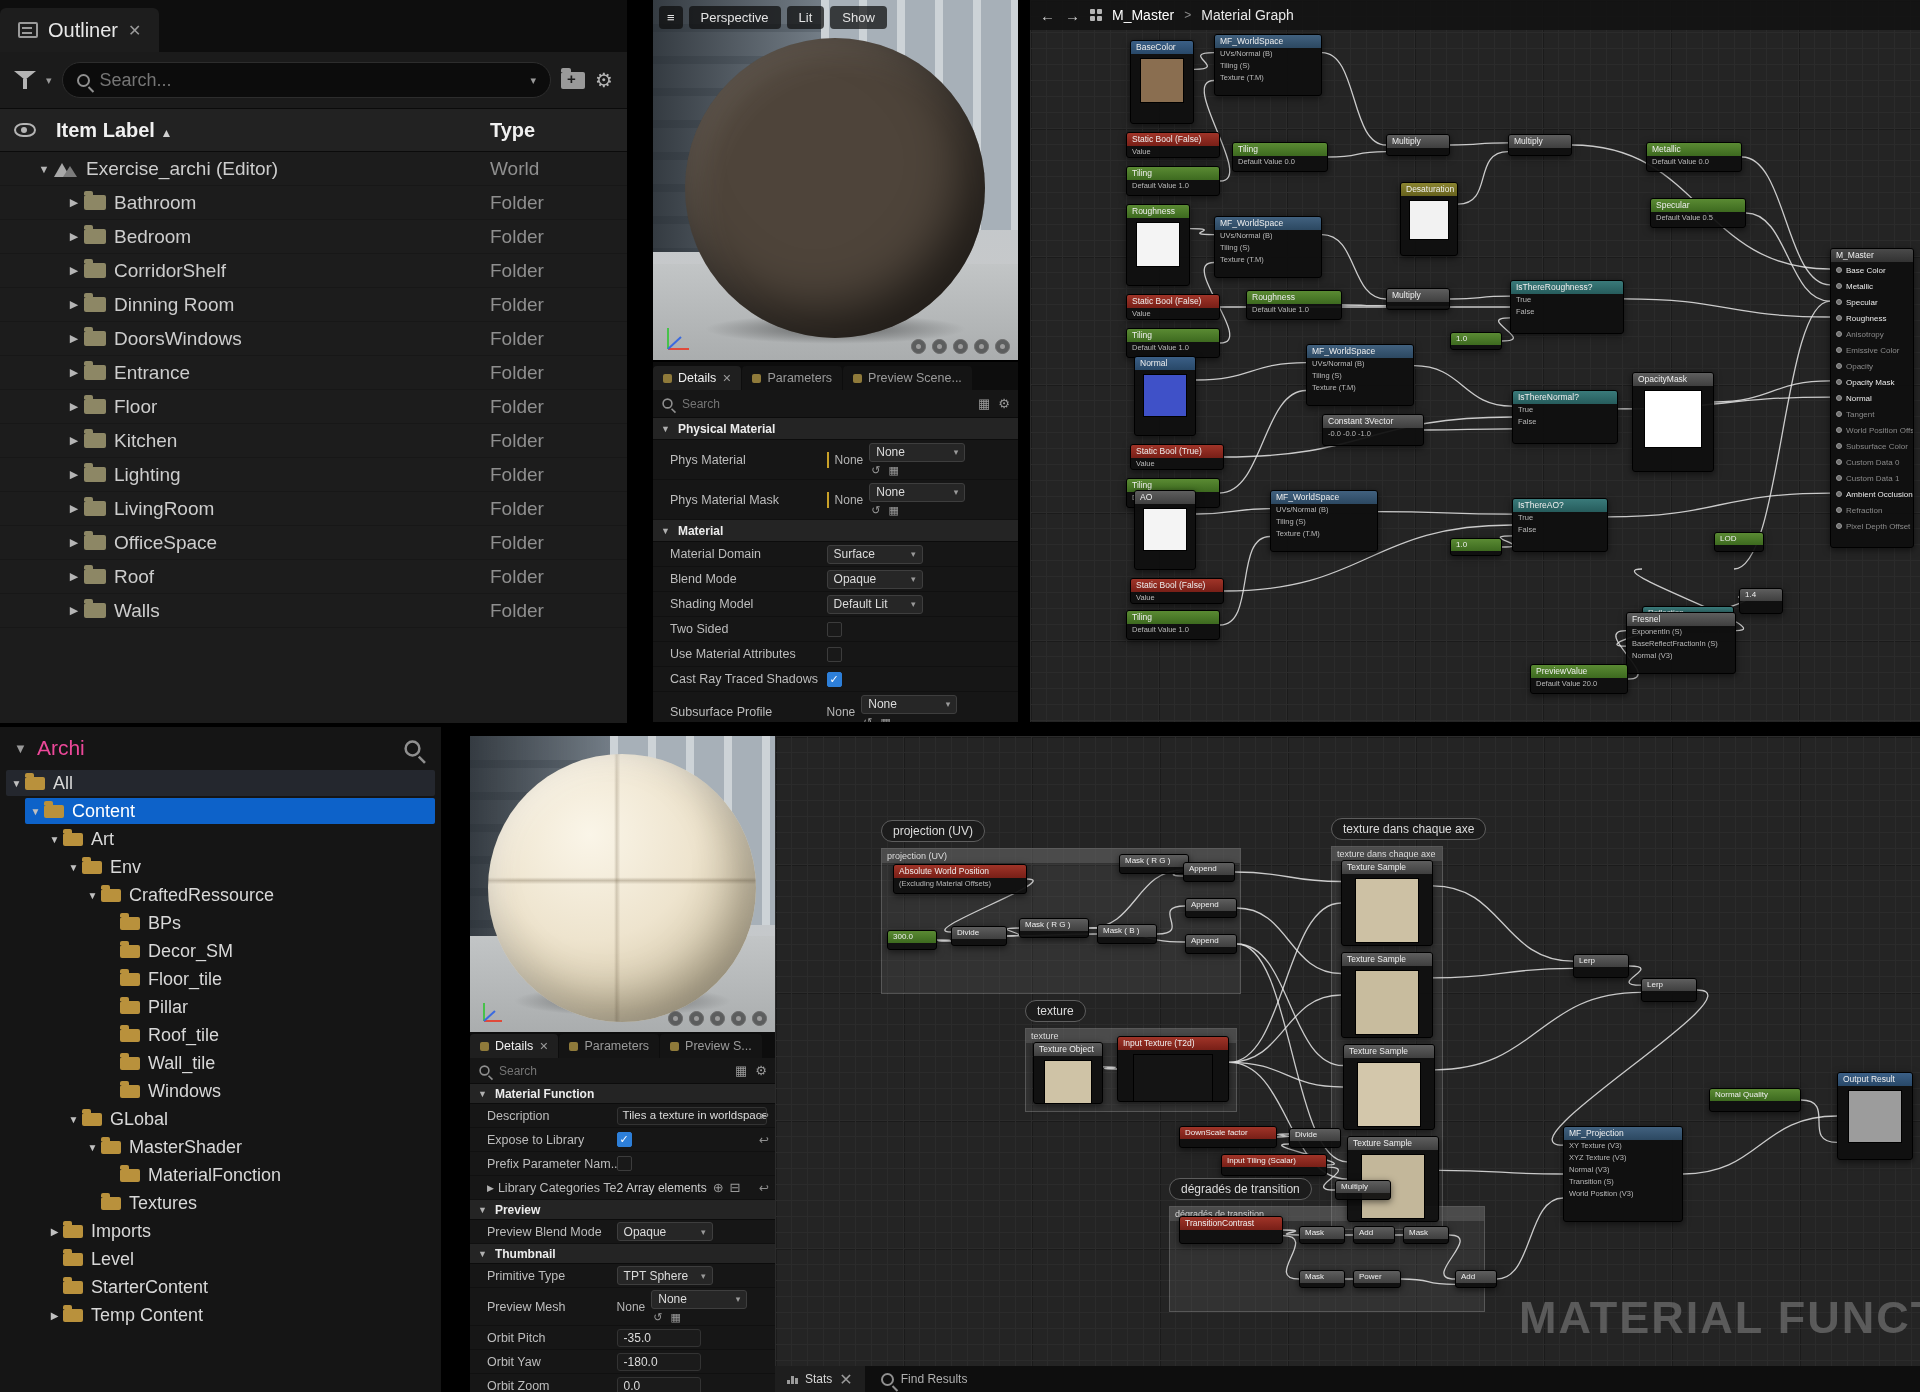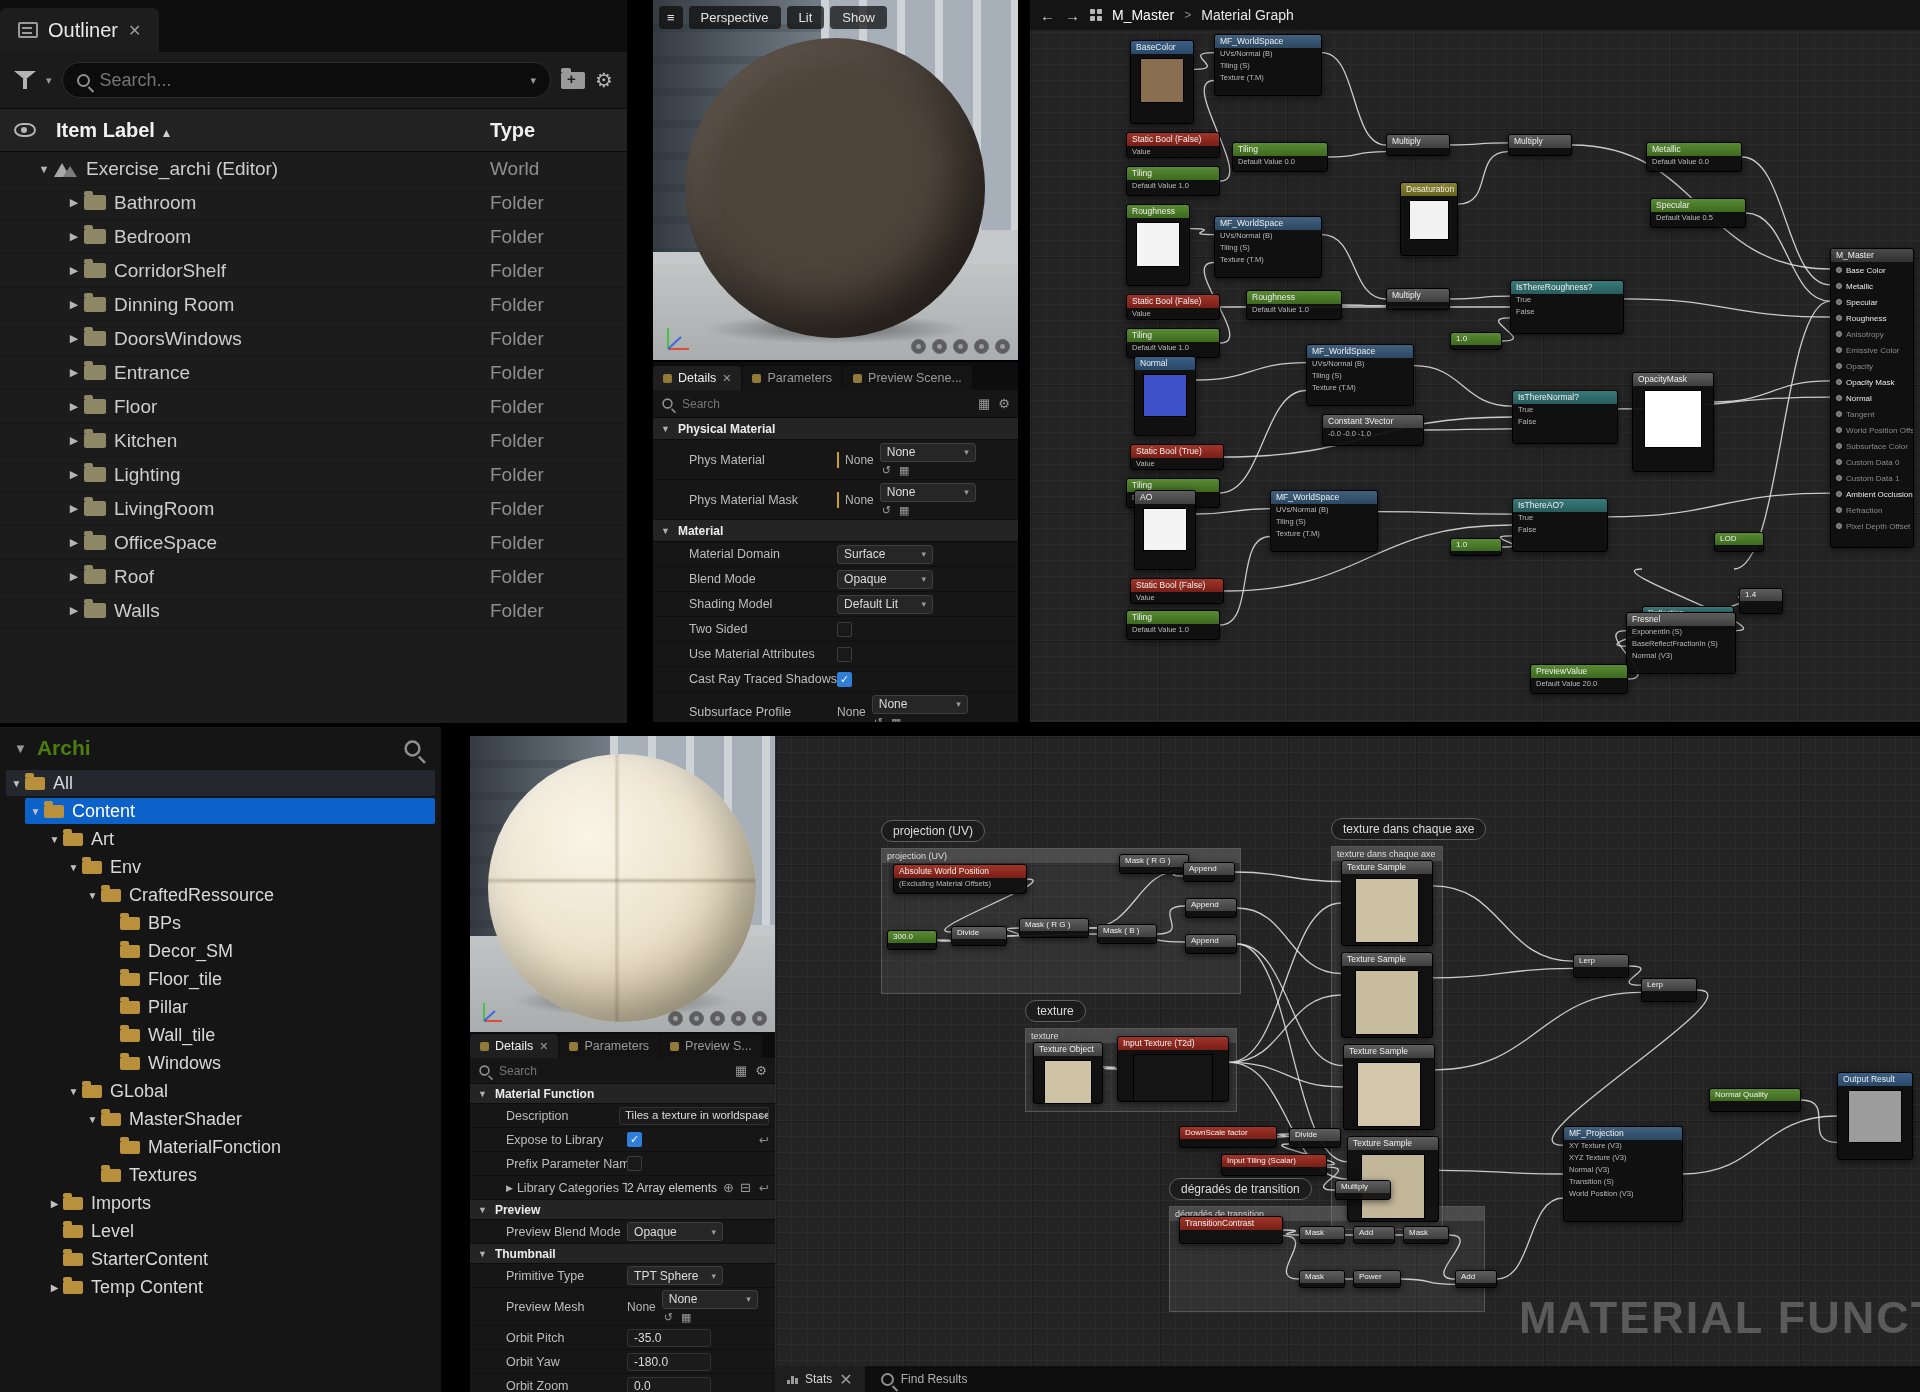--- a/index.html
+++ b/index.html
@@ -90,21 +90,21 @@
   .dtab { height:24px; display:flex; align-items:center; gap:6px; padding:0 10px; font-size:12.5px; color:#9a9a9a; background:#141414; border-radius:4px 4px 0 0; margin-right:1px; }
   .dtab.act { background:#1f1f1f; color:#f0f0f0; }
   .dtab-ic { width:9px; height:9px; background:#8f7a3a; border-radius:2px; }
   .dtab .xglyph { font-size:11px; }
   .dsearch { height:28px; display:flex; align-items:center; gap:8px; padding:0 8px; background:#161616; border-bottom:1px solid #0c0c0c; }
   .dsearch .mag { transform:scale(0.8); }
   .dsearch .ph { font-size:12px; }
   .dsr-ic { font-size:13px; color:#9a9a9a; }
   .dsect { height:22px; background:#242424; display:flex; align-items:center; gap:8px; padding:0 8px; font-size:12px; font-weight:bold; color:#ececec; border-bottom:1px solid #0c0c0c; }
   .scaret { font-size:9px; color:#b0b0b0; }
-  .drow { height:25px; display:flex; align-items:center; border-bottom:1px solid #101010; padding-left:36px; position:relative; }
+  .drow { height:25px; display:flex; align-items:center; border-bottom:1px solid #101010; padding-left:17px; position:relative; }
   .drow.tall { height:40px; }
   .details-bottom .drow { height:24px; }
   .details-bottom .drow.tall { height:38px; }
   .details-bottom .dtabs { height:26px; }
   .details-bottom .dsearch { height:26px; }
   .details-bottom .dsect { height:20px; }
   .dlabel { width:45%; font-size:12.5px; color:#bdbdbd; white-space:nowrap; overflow:hidden; display:flex; align-items:center; gap:4px; }
   .rcaret { font-size:9px; color:#b0b0b0; }
   .dval { flex:1; display:flex; align-items:center; gap:6px; padding-right:6px; }
   .combo { min-width:96px; height:19px; background:#262626; border:1px solid #3e3e3e; border-radius:3px; font-size:12px; color:#dcdcdc; display:flex; align-items:center; justify-content:space-between; padding:0 6px; }
@@ -161,21 +161,21 @@
   .watermark { position:absolute; left:744px; top:556px; font-size:45px; font-weight:bold; letter-spacing:2px; color:rgba(135,135,135,0.55); white-space:nowrap; }
   .gfoot { position:absolute; left:0; right:0; bottom:0; height:26px; background:#0e0e0e; display:flex; align-items:center; z-index:8; }
   .gfoot-tab { height:100%; background:#1e1e1e; display:flex; align-items:center; gap:7px; padding:0 12px; font-size:12px; color:#d8d8d8; }
   .statsic { display:flex; align-items:flex-end; gap:1px; height:10px; }
   .statsic span { width:3px; background:#9a9a9a; }
   .findres { display:flex; align-items:center; gap:7px; margin-left:16px; font-size:12px; color:#b0b0b0; }
 
   
   .tree { left:0; top:727px; width:441px; height:665px; background:#151515; }
   .tree-head { height:42px; display:flex; align-items:center; padding:0 14px; gap:10px; }
-  .tree-title { font-size:21px; font-weight:bold; color:#4d7c0f; flex:1; }
+  .tree-title { font-size:21px; font-weight:normal; color:#ec4899; flex:1; }
   .tree-head .tiny-caret { font-size:13px; }
   .tree-head .mag { transform:scale(1.25); margin-right:8px; }
   .titem { height:28px; display:flex; align-items:center; position:relative; }
   .tsel { position:absolute; top:1px; bottom:1px; right:6px; border-radius:2px; }
   .tsel.blue { background:#0d62c9; }
   .tsel.dim { background:#24272e; }
   .tcaret { width:17px; font-size:10px; color:#c0c0c0; text-align:center; position:relative; }
   .tfolder { width:20px; height:13px; background:#b9913c; border-radius:2px; position:relative; margin-right:8px; flex:0 0 auto; }
   .tfolder::before { content:""; position:absolute; top:-4px; left:0; width:9px; height:4px; background:#b9913c; border-radius:2px 2px 0 0; }
   .tlabel { font-size:18px; color:#d8d8d8; position:relative; white-space:nowrap; }
@@ -793,20 +793,25 @@
           <span class="tlabel">Floor_tile</span>
         </div>
         <div class="titem">
           <span class="tcaret" style="margin-left: 103px;"></span>
           <span class="tfolder"></span>
           <span class="tlabel">Pillar</span>
         </div>
         <div class="titem">
           <span class="tcaret" style="margin-left: 103px;"></span>
           <span class="tfolder"></span>
+          <span class="tlabel">Roof_tile</span>
+        </div>
+        <div class="titem">
+          <span class="tcaret" style="margin-left: 103px;"></span>
+          <span class="tfolder"></span>
           <span class="tlabel">Wall_tile</span>
         </div>
         <div class="titem">
           <span class="tcaret" style="margin-left: 103px;"></span>
           <span class="tfolder"></span>
           <span class="tlabel">Windows</span>
         </div>
         <div class="titem">
           <span class="tcaret" style="margin-left: 65px;">▼</span>
           <span class="tfolder"></span>

